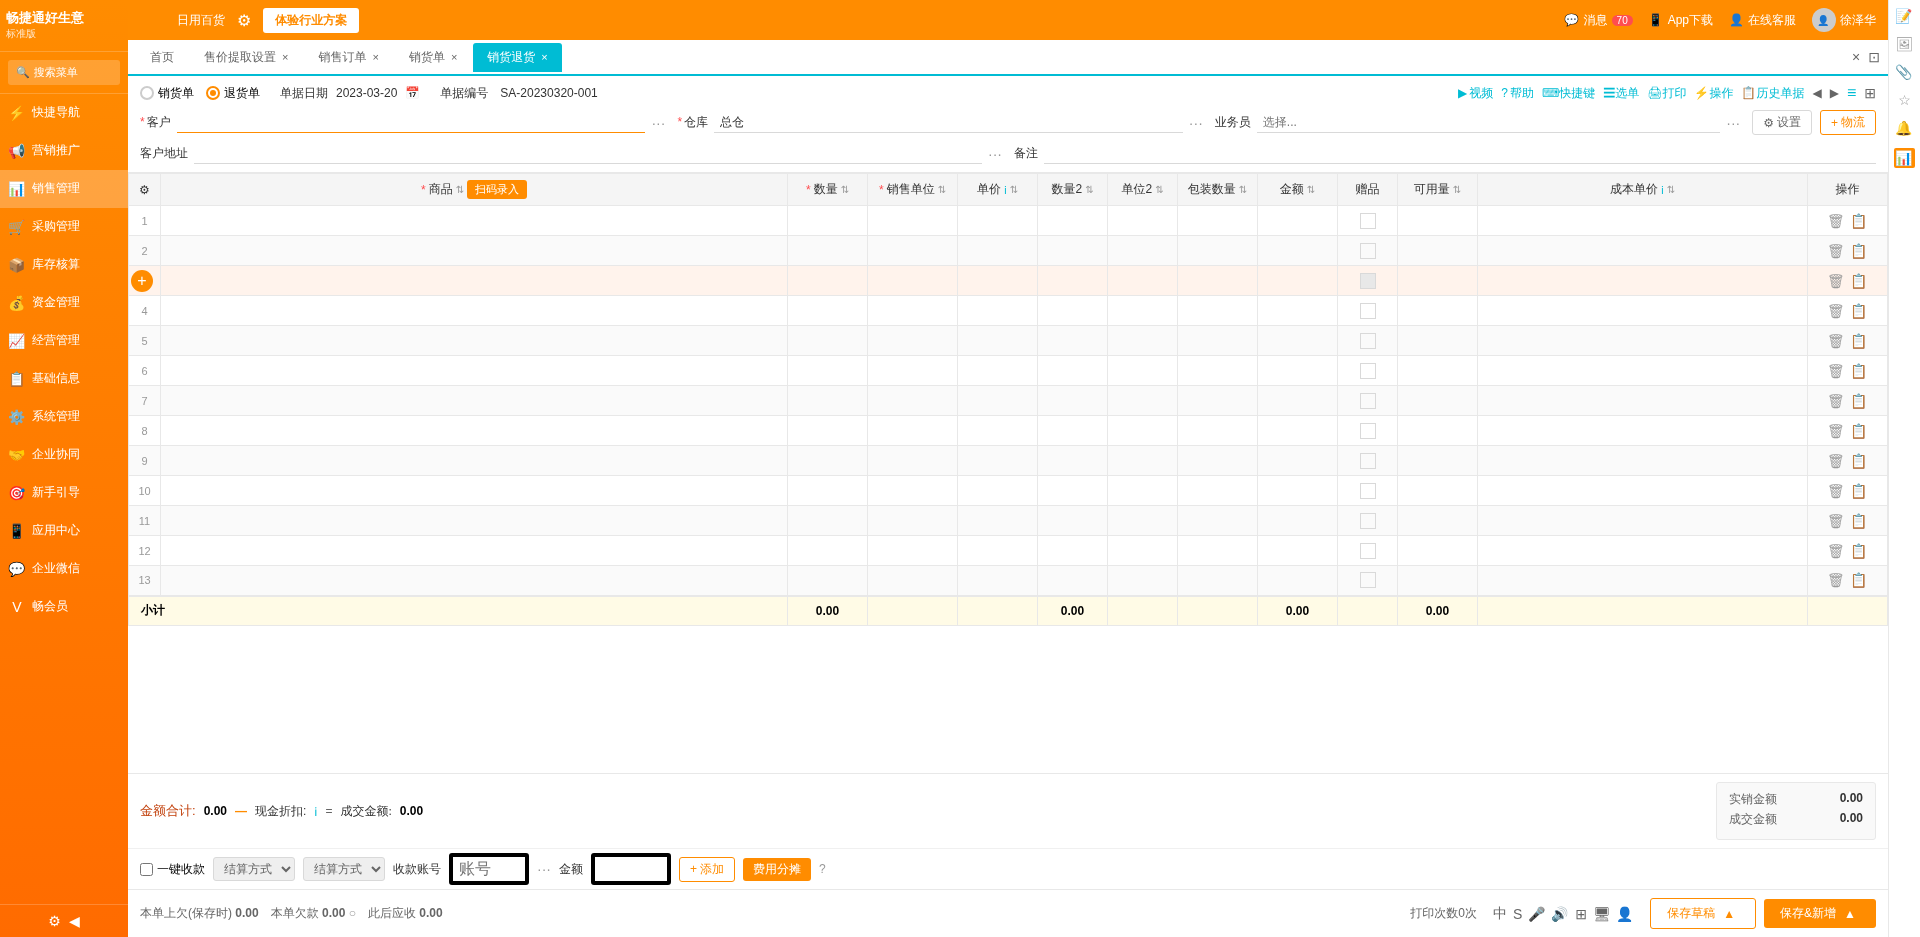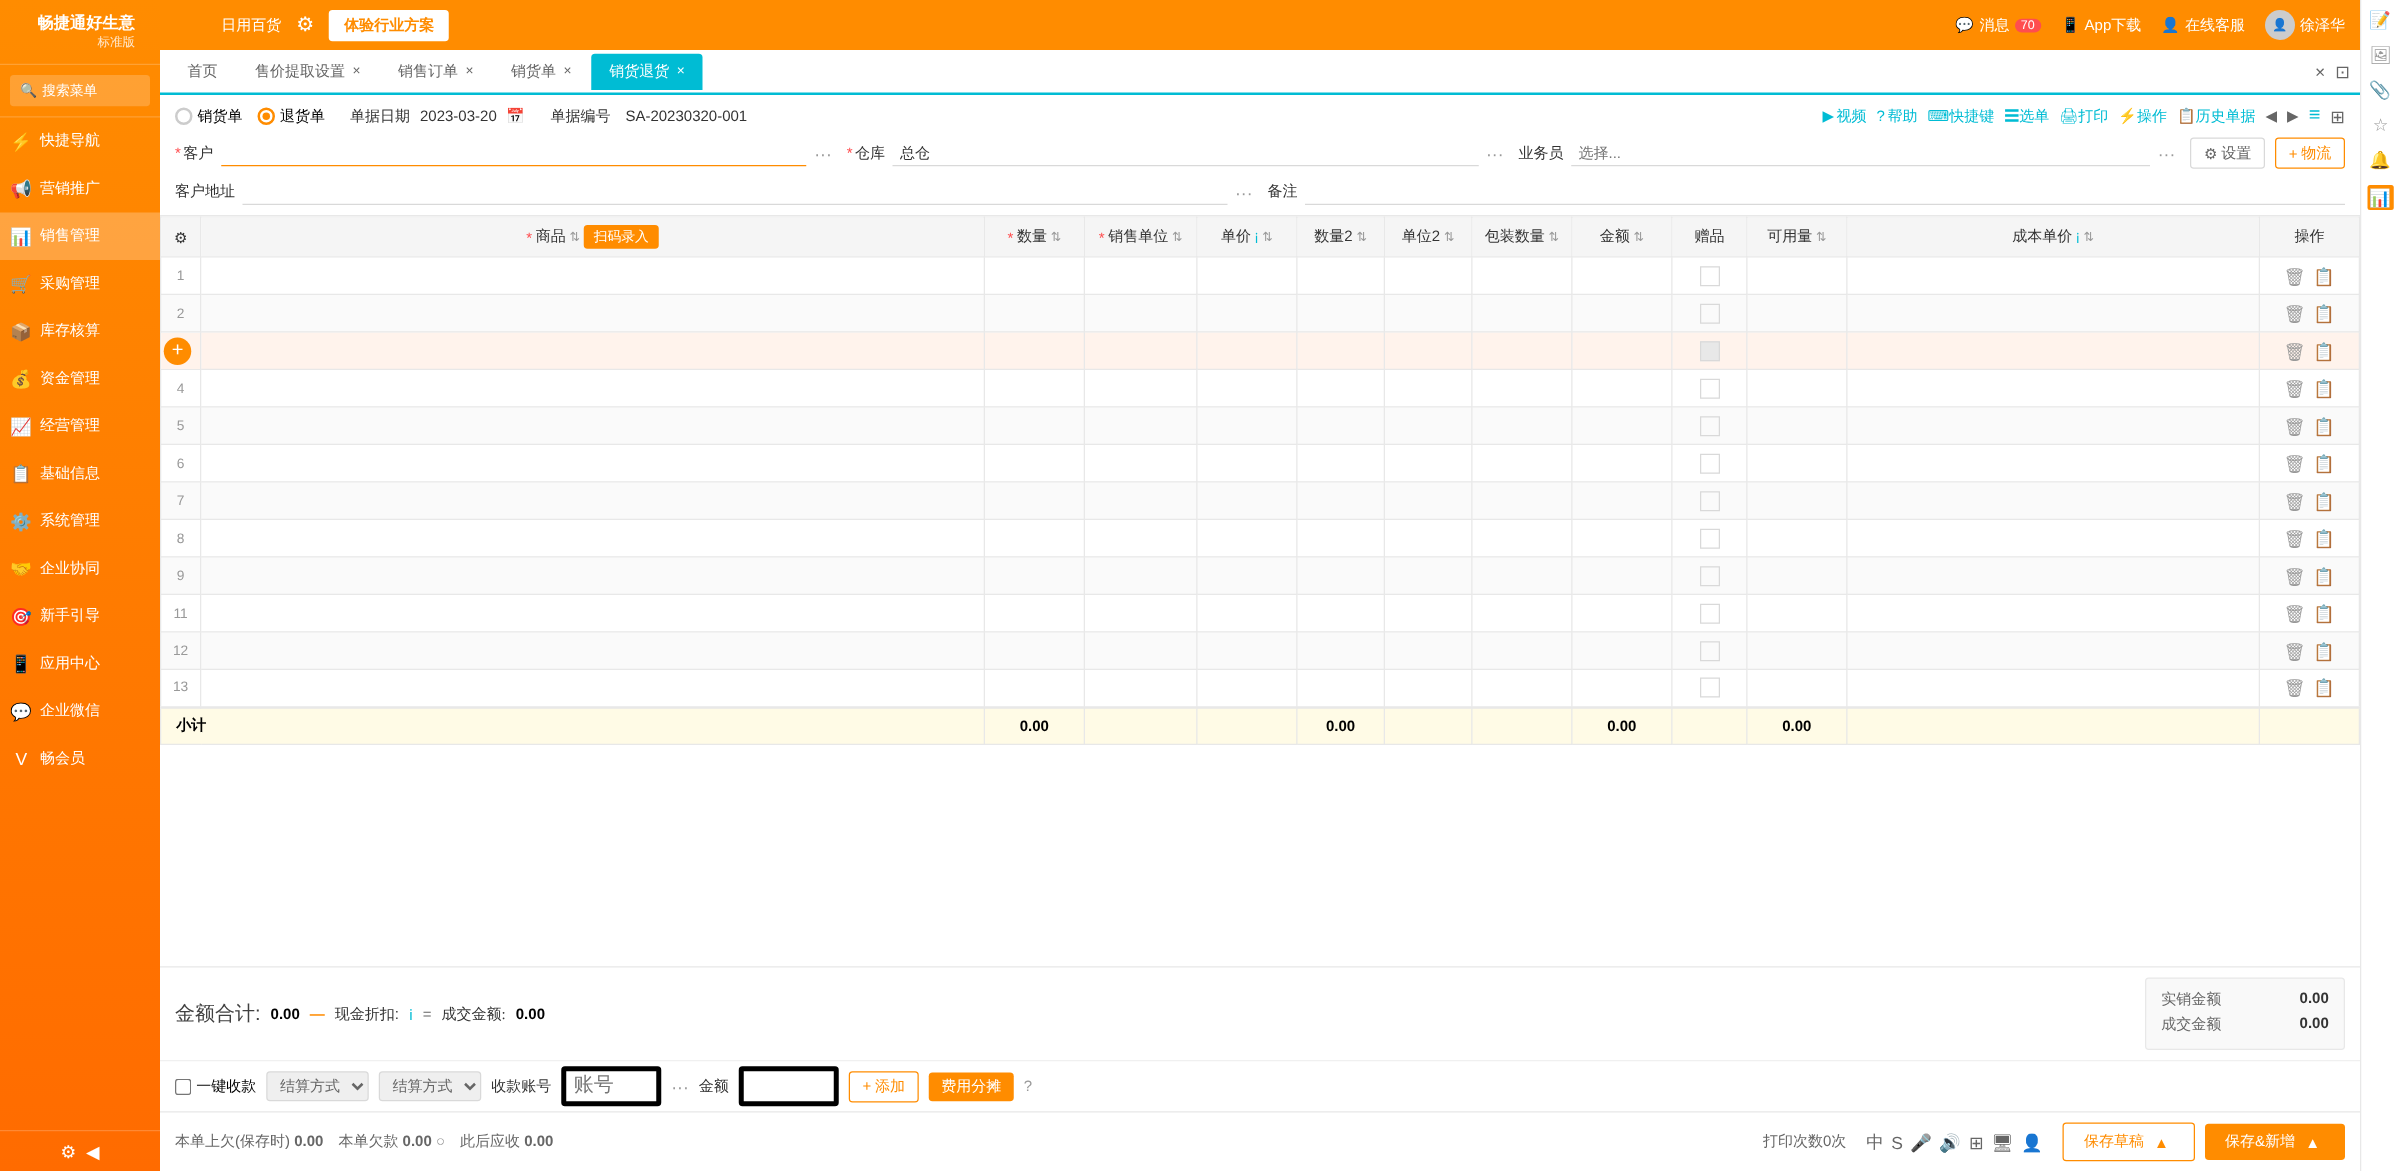--- a/index.html
+++ b/index.html
@@ -3,21 +3,21 @@
   <meta charset="utf-8">
   <style>
     * { box-sizing: border-box; margin: 0; padding: 0; }
     body { font-family: 'Microsoft YaHei', Arial, sans-serif; font-size: 12px; background: #f0f2f5; overflow: hidden; height: 937px; }
     
     
     .app-container { display: flex; height: 100%; }
     
     
     .sidebar { width: 128px; background: linear-gradient(180deg, #ff8c00 0%, #ff6b00 100%); display: flex; flex-direction: column; flex-shrink: 0; }
-    .sidebar-logo { padding: 10px 20px; border-bottom: 1px solid rgba(255,255,255,0.2); text-align: right; }
+    .sidebar-logo { padding: 10px 6px; border-bottom: 1px solid rgba(255,255,255,0.2); text-align: left; }
     .sidebar-logo-text { color: white; font-size: 13px; font-weight: bold; line-height: 1.3; }
     .sidebar-logo-sub { color: rgba(255,255,255,0.8); font-size: 10px; }
     .sidebar-search { padding: 8px; border-bottom: 1px solid rgba(255,255,255,0.2); }
     .sidebar-search-btn { width: 100%; background: rgba(255,255,255,0.2); border: none; color: white; padding: 5px 8px; border-radius: 3px; font-size: 11px; cursor: pointer; display: flex; align-items: center; gap: 4px; }
     .sidebar-nav { flex: 1; overflow-y: auto; }
     .sidebar-item { padding: 10px 8px; color: white; cursor: pointer; display: flex; align-items: center; gap: 6px; font-size: 12px; }
     .sidebar-item.active { background: rgba(255,255,255,0.25); }
     .sidebar-item-icon { width: 18px; height: 18px; display: flex; align-items: center; justify-content: center; font-size: 14px; }
     .sidebar-bottom { padding: 8px; border-top: 1px solid rgba(255,255,255,0.2); display: flex; gap: 8px; align-items: center; justify-content: center; }
     .sidebar-bottom-btn { color: white; cursor: pointer; font-size: 14px; }
@@ -612,20 +612,42 @@
     <td></td>
     <td></td>
     <td>
                   <div class="action-btns">
                     <button class="action-icon-btn">🗑</button>
                     <button class="action-icon-btn">📋</button>
                   </div>
                 </td>
   </tr>
               <tr>
+    <td class="row-num">10</td>
+    <td></td>
+    <td></td>
+    <td></td>
+    <td></td>
+    <td></td>
+    <td></td>
+    <td></td>
+    <td></td>
+    <td>
+                  <div class="checkbox-cell"></div>
+                </td>
+    <td></td>
+    <td></td>
+    <td>
+                  <div class="action-btns">
+                    <button class="action-icon-btn">🗑</button>
+                    <button class="action-icon-btn">📋</button>
+                  </div>
+                </td>
+  </tr>
+              <tr>
     <td class="row-num">11</td>
     <td></td>
     <td></td>
     <td></td>
     <td></td>
     <td></td>
     <td></td>
     <td></td>
     <td></td>
     <td>
@@ -700,21 +722,21 @@
               <td></td>
               <td></td>
             </tr>
           </tbody>
         </table>
       </div>
 
       <div class="bottom-section">
 
         <div style="display:flex; align-items:center; padding:8px 12px; border-top:1px solid #e8e8e8; gap:8px;">
-          <span style="font-size:16px; color:#404040;">金额合计:</span>
+          <span style="font-size:13px; color:#c2410c;">金额合计:</span>
           <span style="font-size:12px; font-weight:bold;">0.00</span>
           <span style="color:#ff8c00; font-weight:bold;">—</span>
           <span style="font-size:12px; color:#333;">现金折扣:</span>
           <span style="color:#00bcd4; cursor:pointer; font-size:12px;">ℹ</span>
           <span style="color:#666; font-size:12px;">=</span>
           <span style="font-size:12px; color:#333;font-family:Liberation Serif, serif;">成交金额:</span>
           <span style="font-size:12px; font-weight:bold;">0.00</span>
 
           <div style="margin-left:auto; display:flex; gap:12px; align-items:center;">
             <div class="summary-panel">

